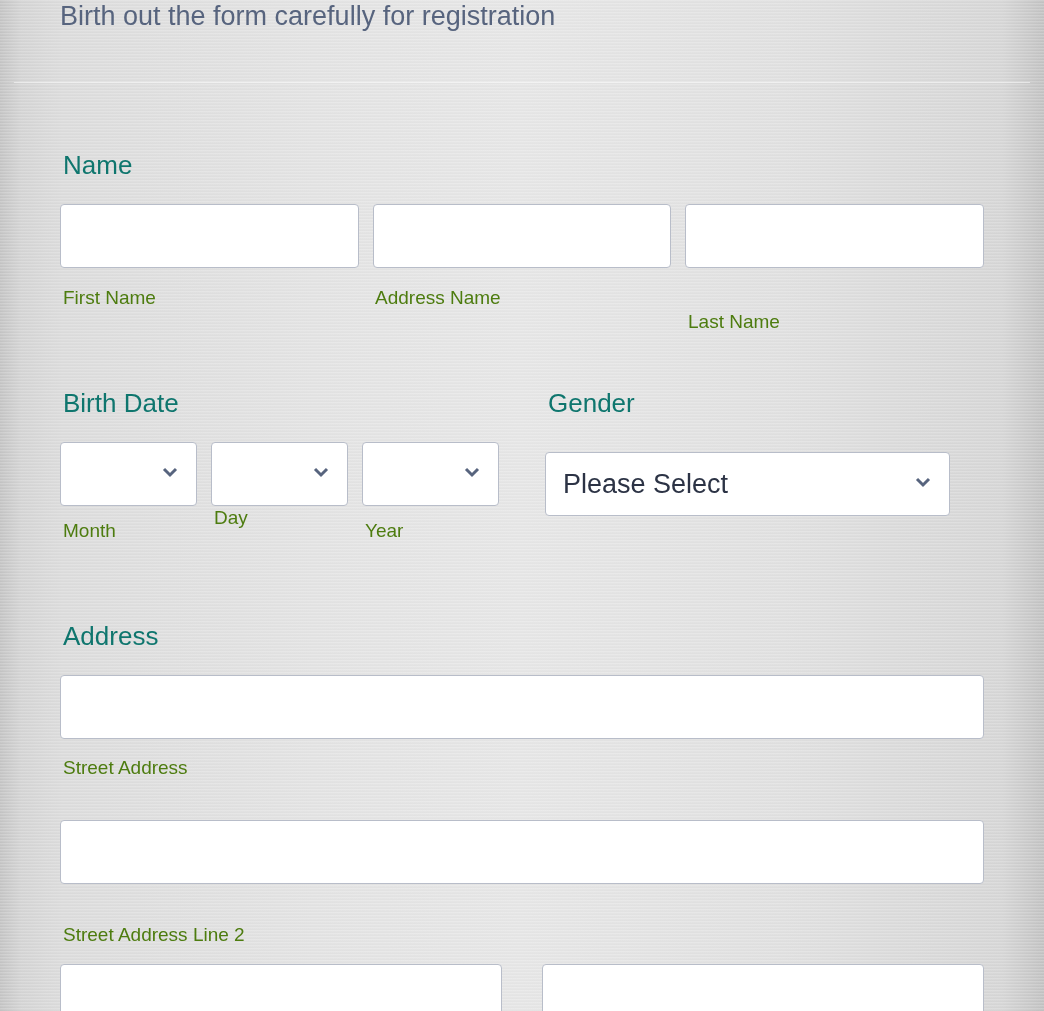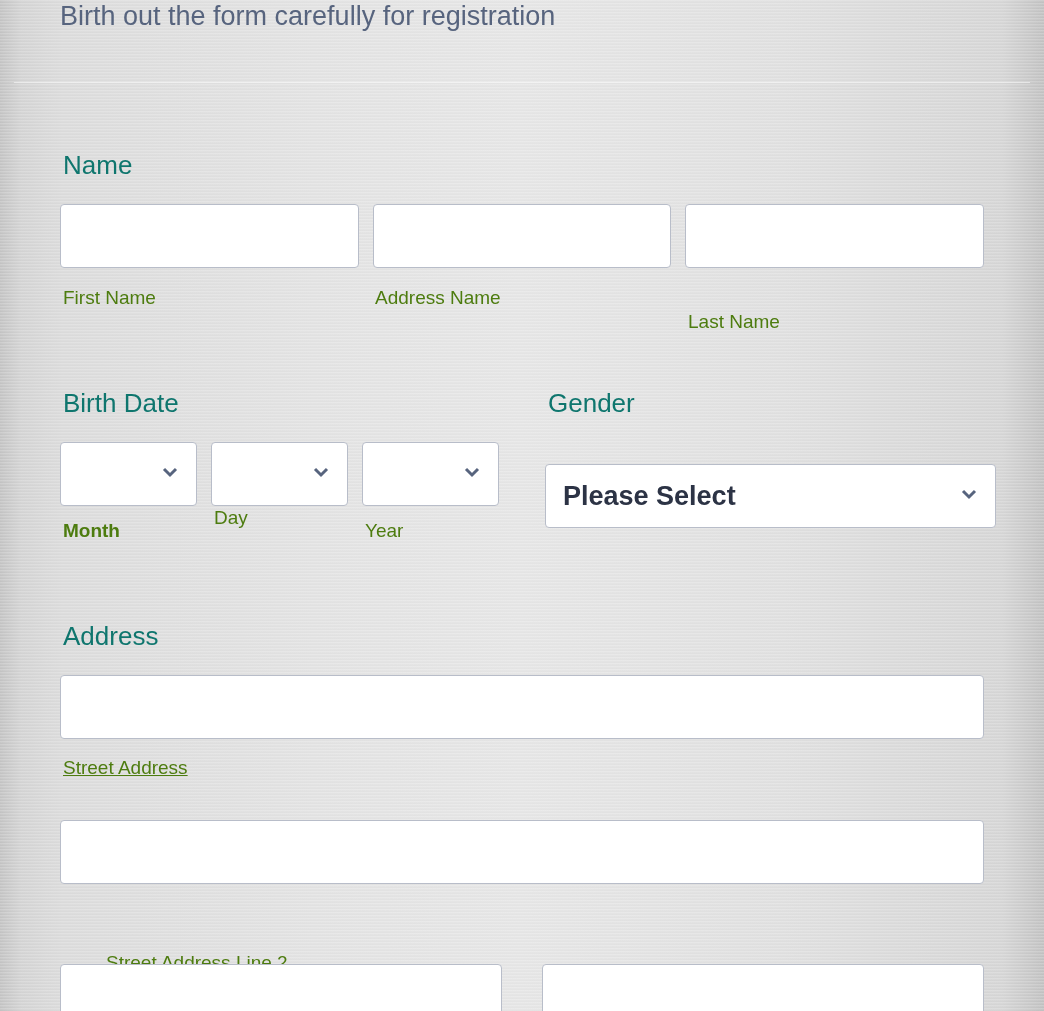--- a/index.html
+++ b/index.html
@@ -64,31 +64,31 @@
 <div class="select" style="left:211px; top:442px; width:137px;">
   <svg class="chev" viewBox="0 0 16 12">
       <polyline points="2,3 8,9 14,3" fill="none" stroke="#57647e" stroke-width="3"></polyline>
     </svg>
 </div>
 <div class="select" style="left:362px; top:442px; width:137px;">
   <svg class="chev" viewBox="0 0 16 12">
       <polyline points="2,3 8,9 14,3" fill="none" stroke="#57647e" stroke-width="3"></polyline>
     </svg>
 </div>
-<div class="sublabel" style="left:63px; top:520px;font-weight:bold;">Month</div>
+<div class="sublabel" style="left:63px; top:520px;">Month</div>
 <div class="sublabel" style="left:214px; top:507px;">Day</div>
 <div class="sublabel" style="left:365px; top:520px;">Year</div>
 
 <div class="label" style="left:548px; top:388px;">Gender</div>
-<div class="select" style="left:545px; top:464px; width:451px;font-weight:bold;">
+<div class="select" style="left:545px; top:452px; width:405px;">
   <span class="select-text">Please Select</span>
   <svg class="chev" viewBox="0 0 16 12">
       <polyline points="2,3 8,9 14,3" fill="none" stroke="#57647e" stroke-width="3"></polyline>
     </svg>
 </div>
 
 <div class="label" style="left:63px; top:621px;">Address</div>
 <input class="input" style="left: 60px; top: 675px; width: 924px;" value="">
-<div class="sublabel" style="left:63px; top:757px;text-decoration:underline;">Street Address</div>
+<div class="sublabel" style="left:63px; top:757px;">Street Address</div>
 <input class="input" style="left: 60px; top: 820px; width: 924px;" value="">
-<div class="sublabel" style="left:63px; top:952px;margin-left:43px;">Street Address Line 2</div>
+<div class="sublabel" style="left:63px; top:924px;">Street Address Line 2</div>
 <input class="input" style="left: 60px; top: 964px; width: 442px;" value="">
 <input class="input" style="left: 542px; top: 964px; width: 442px;" value="">
 
 </body></html>

